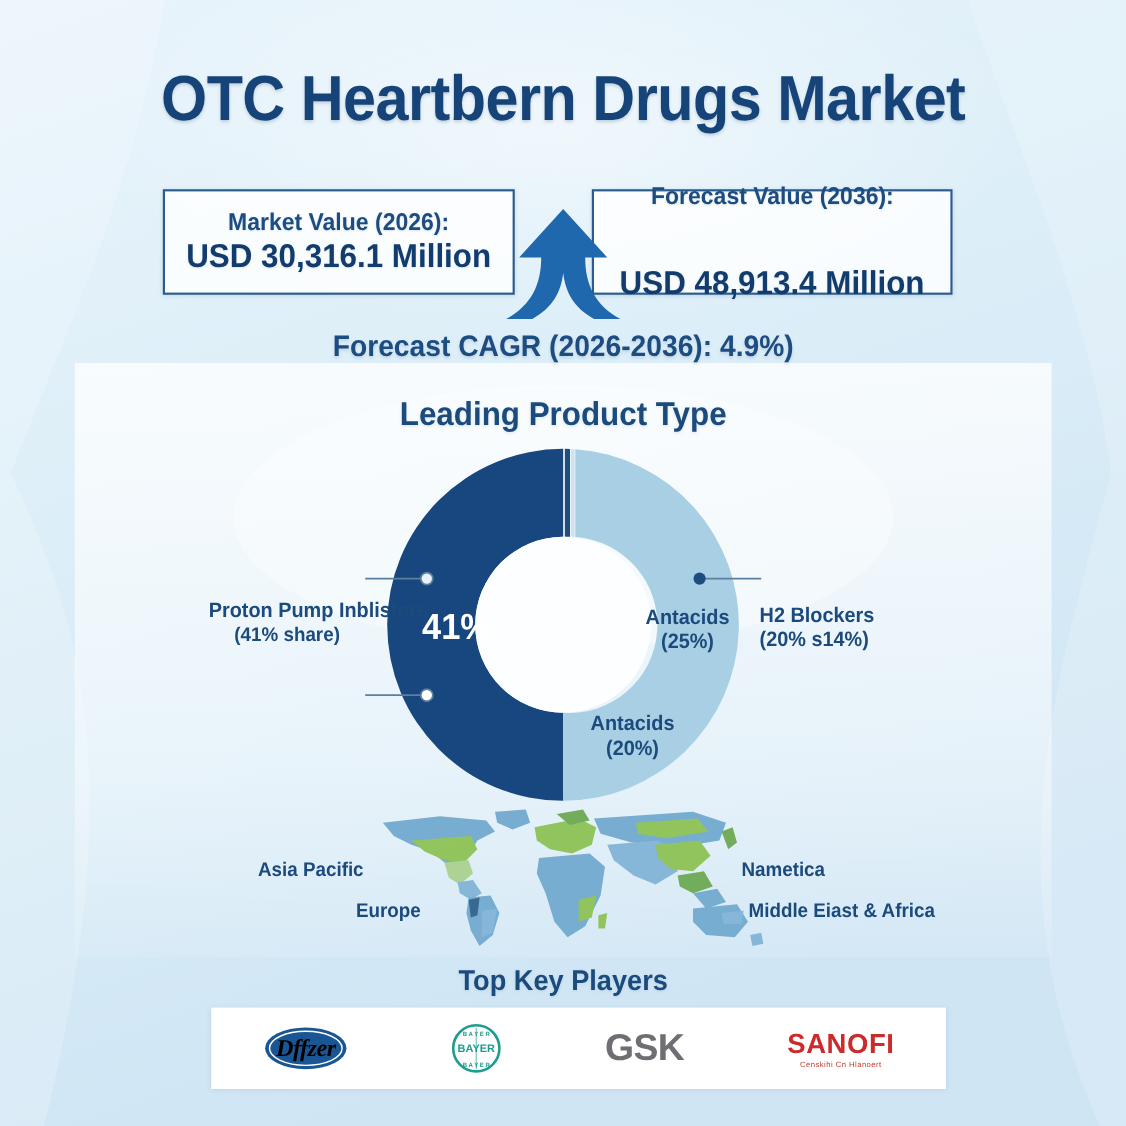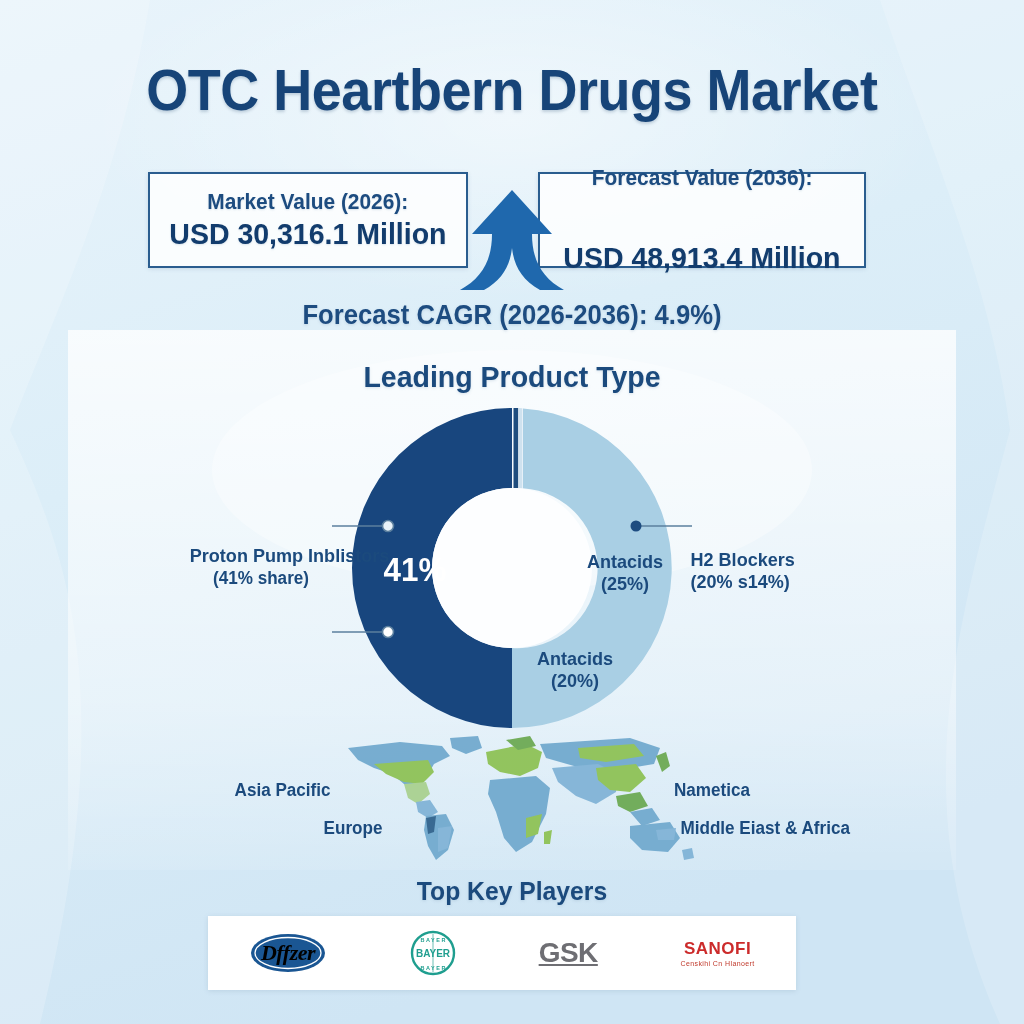--- a/index.html
+++ b/index.html
@@ -107,21 +107,21 @@
 
   
   #players-title {
     position:absolute; top:876px; left:0; width:1024px;
     text-align:center; font-size:26px; font-weight:bold; color:#1b4a7d;
     transform:scaleX(0.95);
     text-shadow:0 1px 3px rgba(120,150,180,0.25);
     white-space:nowrap;
   }
   #logo-strip {
-    position:absolute; left:208px; top:916px; width:588px; height:74px;
+    position:absolute; left:192px; top:916px; width:668px; height:74px;
     background:#ffffff;
     display:flex; align-items:center; justify-content:space-around;
     box-shadow:0 1px 5px rgba(90,120,150,0.18);
   }
   .logo { display:flex; align-items:center; justify-content:center; }
   .logo-sub {
     font-size:7px; color:#c0392b; letter-spacing:0.4px;
     text-align:center; margin-top:1px; white-space:nowrap;
   }
   .logo-col { display:flex; flex-direction:column; align-items:center; }
@@ -130,24 +130,24 @@
     font-family:"Liberation Serif", serif;
     font-style:italic; font-weight:bold; font-size:22px; color:#ffffff;
     letter-spacing:-0.5px;
   }
   .jj-text {
     font-family:"Liberation Serif", serif;
     font-style:italic; font-weight:bold; font-size:20px; color:#c0392b;
     letter-spacing:-0.5px; white-space:nowrap;
   }
   .sanofi-text {
-    font-size:17px; font-weight:bold; color:#cc2b2b; letter-spacing:0.5px;
+    font-size:25px; font-weight:bold; color:#cc2b2b; letter-spacing:0.5px;
   }
   .gsk-text {
-    font-size:28px; font-weight:bold; color:#6e6e73; letter-spacing:-0.5px;text-decoration:underline;
+    font-size:34px; font-weight:bold; color:#6e6e73; letter-spacing:-0.5px;
   }
 </style>
 </head>
 <body>
 
 <svg id="bg" viewBox="0 0 1024 1024">
   <defs>
     <linearGradient id="bgGrad" x1="0" y1="0" x2="0.35" y2="1">
       <stop offset="0%" stop-color="#e9f4fb"></stop>
       <stop offset="45%" stop-color="#dceef8"></stop>

